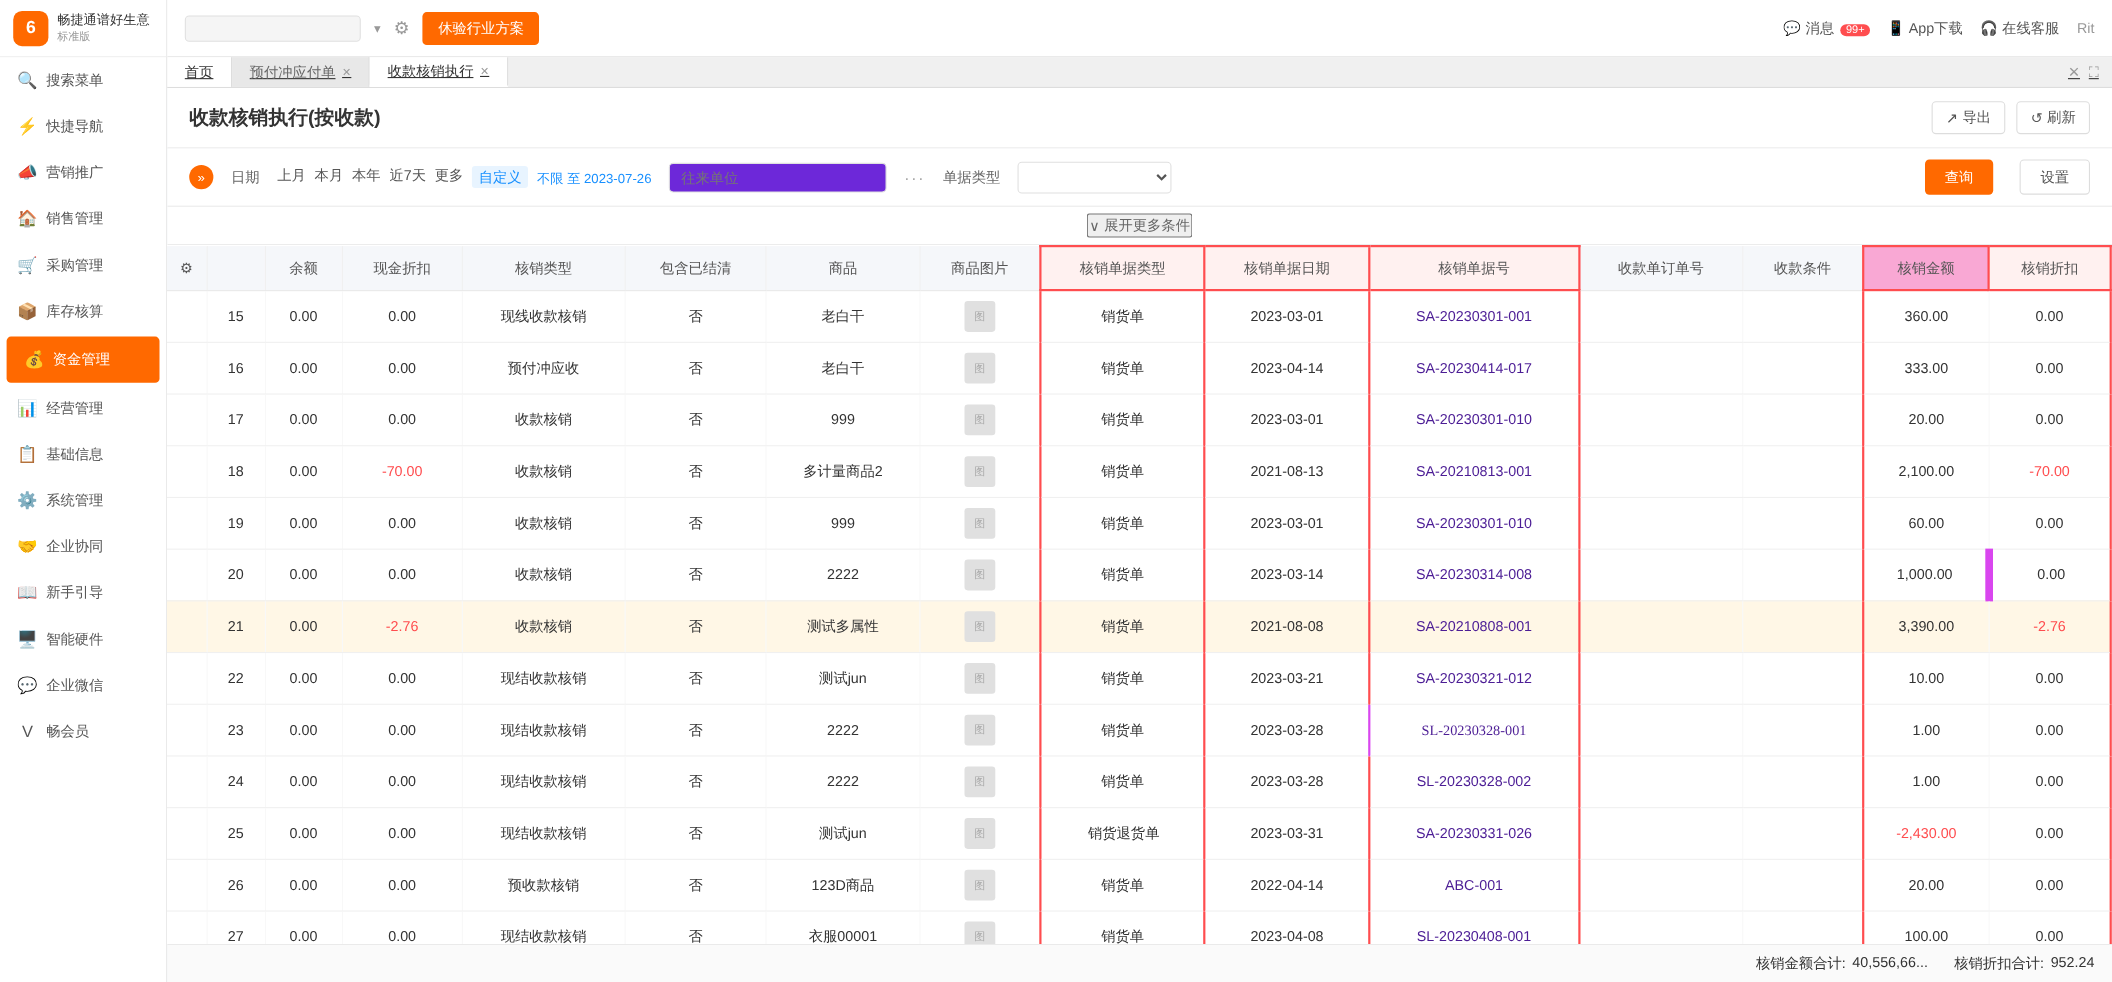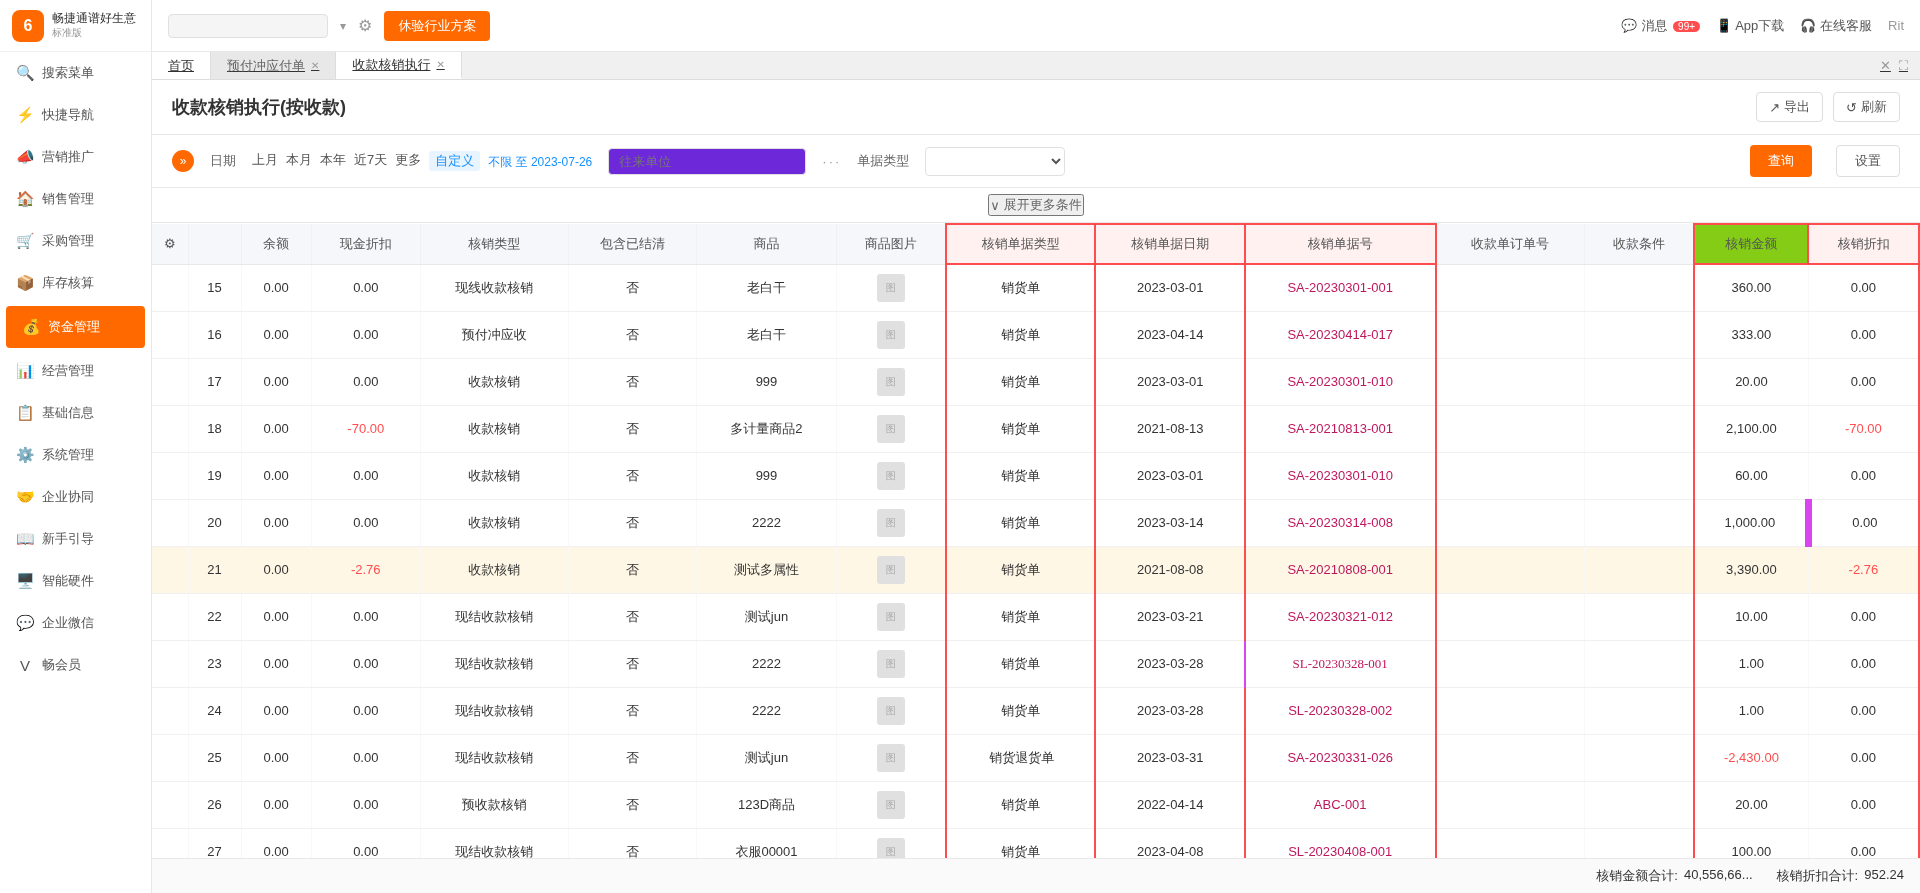--- a/index.html
+++ b/index.html
@@ -64,21 +64,21 @@
     .expand-more-btn { color: #666; font-size: 13px; cursor: pointer; display: flex; align-items: center; gap: 4px; }
 
     
     .table-container { flex: 1; overflow: auto; padding: 0; background: #fff; }
     table { width: 100%; border-collapse: collapse; font-size: 13px; }
     thead tr { background: #f5f7fa; }
     th { padding: 10px 10px; text-align: center; color: #555; font-weight: normal; border-bottom: 1px solid #e8e8e8; border-right: 1px solid #f0f0f0; white-space: nowrap; font-size: 13px; }
     td { padding: 9px 10px; text-align: center; border-bottom: 1px solid #f0f0f0; border-right: 1px solid #f8f8f8; white-space: nowrap; color: #333; }
     .row-highlight { background: #fff7e6 !important; }
     .row-highlight td { background: #fff7e6 !important; }
-    .link-cell { color: #be185d; cursor: pointer; text-decoration: none; }
+    .link-cell { color: #4c1d95; cursor: pointer; text-decoration: none; }
     .red-value { color: #ff4d4f; }
 
     
     .table-footer { background: #fafafa; border-top: 1px solid #e8e8e8; padding: 8px 16px; display: flex; align-items: center; justify-content: flex-end; gap: 24px; font-size: 13px; color: #333; }
     .footer-total { display: flex; gap: 6px; }
 
     
     .table-container::-webkit-scrollbar { width: 6px; height: 6px; }
     .table-container::-webkit-scrollbar-thumb { background: #ccc; border-radius: 3px; }
 
@@ -253,21 +253,21 @@
             <th>现金折扣</th>
             <th>核销类型</th>
             <th>包含已结清</th>
             <th>商品</th>
             <th>商品图片</th>
             <th style="border: 2px solid #ff4d4f; background: #fff1f0;">核销单据类型</th>
             <th style="border-top: 2px solid #ff4d4f; border-bottom: 2px solid #ff4d4f; background: #fff1f0;">核销单据日期</th>
             <th style="border: 2px solid #ff4d4f; background: #fff1f0;">核销单据号</th>
             <th>收款单订单号</th>
             <th>收款条件</th>
-            <th style="border: 2px solid #ff4d4f; background: #84cc16;">核销金额</th>
+            <th style="border: 2px solid #ff4d4f; background: #f9a8d4;">核销金额</th>
             <th style="border: 2px solid #ff4d4f; background: #fff1f0;">核销折扣</th>
           </tr>
         </thead>
         <tbody id="table-body">
         <tr>
       <td></td>
       <td>15</td>
       <td>0.00</td>
       <td class="">0.00</td>
       <td>现线收款核销</td>

